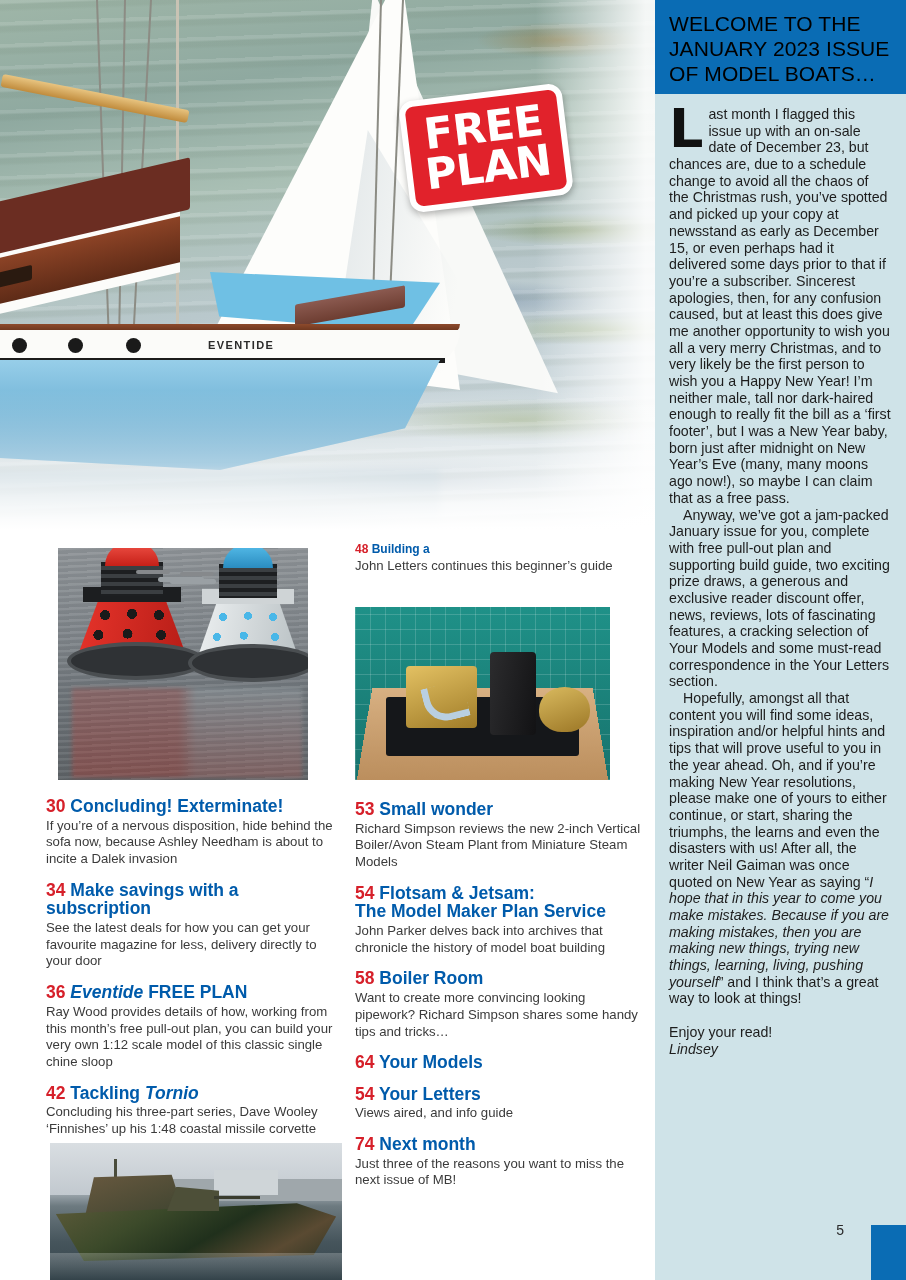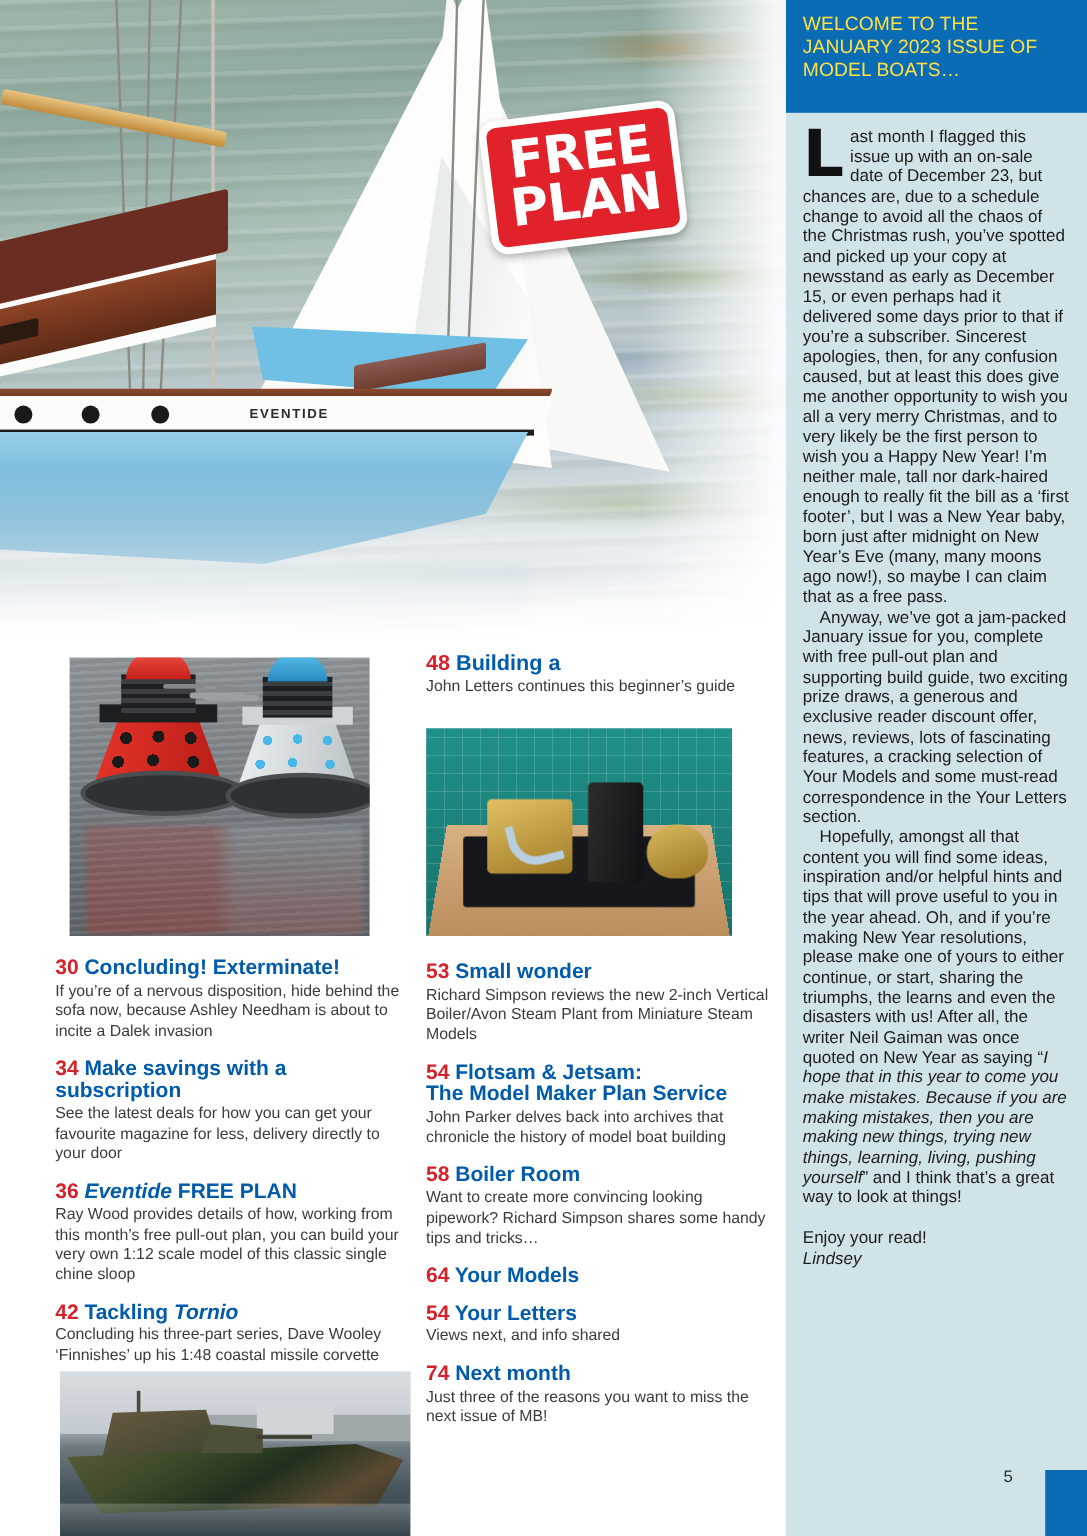--- a/index.html
+++ b/index.html
@@ -87,21 +87,21 @@
       font-size:43px;letter-spacing:-.5px;font-family:"DejaVu Sans",sans-serif;}
 
   
   .entry{margin-bottom:13px;}
   .entry h3{margin:0 0 2px 0;font-size:17.5px;line-height:1.06;font-weight:bold;color:#005bab;}
   .entry h3 .pg{color:#d6202a;}
   .entry h3 em{font-style:italic;}
   .entry p{margin:0;font-size:13.2px;line-height:1.27;color:#3b3b3b;}
 
   #entry-48{position:absolute;left:355px;top:543px;width:292px;z-index:6;}
-  #entry-48 h3{font-size:18px;}
+  #entry-48 h3{font-size:12px;}
 
   #col-left{position:absolute;left:46px;top:797px;width:296px;}
   #col-mid{position:absolute;left:355px;top:800px;width:292px;}
 
   
   #photo-daleks{position:absolute;left:58px;top:548px;width:250px;height:232px;overflow:hidden;
       background:linear-gradient(180deg,#8d9296 0%,#7d8388 40%,#6e7479 62%,#5d6266 100%);}
   #photo-daleks .ripple{position:absolute;inset:0;opacity:.35;
       background:repeating-linear-gradient(177deg,rgba(255,255,255,.22) 0 2px,rgba(0,0,0,.10) 3px 6px);}
   .dalek{position:absolute;}
@@ -148,21 +148,21 @@
   #photo-corvette .turret{position:absolute;left:40%;top:32%;width:18%;height:18%;
       background:#4d4f38;clip-path:polygon(0 100%,18% 0,100% 16%,100% 100%);}
   #photo-corvette .barrel{position:absolute;left:56%;top:39%;width:16%;height:3px;background:#3a3c2e;}
   #photo-corvette .mast2{position:absolute;left:22%;top:12%;width:3px;height:22%;background:#4a4c3c;}
   #photo-corvette .wake{position:absolute;left:0;bottom:0;width:100%;height:20%;
       background:linear-gradient(180deg,rgba(255,255,255,.22),rgba(255,255,255,0));}
 
   
   #editorial-col{position:absolute;left:655px;top:0;width:251px;height:1280px;background:#cfe3e8;}
   #editorial-header{position:absolute;left:0;top:0;width:251px;height:94px;background:#0a6cb4;}
-  #editorial-header h1{margin:0;padding:11px 14px 0 14px;color:#fde047;font-size:16px;
+  #editorial-header h1{margin:0;padding:11px 14px 0 14px;color:#000000;font-size:21px;
       line-height:1.20;font-weight:normal;letter-spacing:.1px;}
   #editorial-body{position:absolute;left:0;top:94px;width:251px;height:1100px;
       padding:12px 14px 0 14px;box-sizing:border-box;
       font-size:14.2px;line-height:1.175;color:#1d1d1d;text-align:left;}
   #editorial-body p{margin:0;}
   #editorial-body p.indent{text-indent:14px;}
   #editorial-body .dropcap{float:left;font-size:54px;line-height:.78;font-weight:bold;
       padding:2px 5px 0 0;color:#111;font-family:"DejaVu Sans",sans-serif;}
   #editorial-body em{font-style:italic;}
   #editorial-body .signoff{font-weight:normal;font-style:italic;}
@@ -355,21 +355,21 @@
         <span class="pg">64</span>
         <span>Your Models</span>
       </h3>
     </div>
 
     <div class="entry">
       <h3>
         <span class="pg">54</span>
         <span>Your Letters</span>
       </h3>
-      <p>Views next, and info shared</p>
+      <p>Views aired, and info guide</p>
     </div>
 
     <div class="entry">
       <h3>
         <span class="pg">74</span>
         <span>Next month</span>
       </h3>
       <p>Just three of the reasons you want to miss the next issue of MB!</p>
     </div>
   </div>

